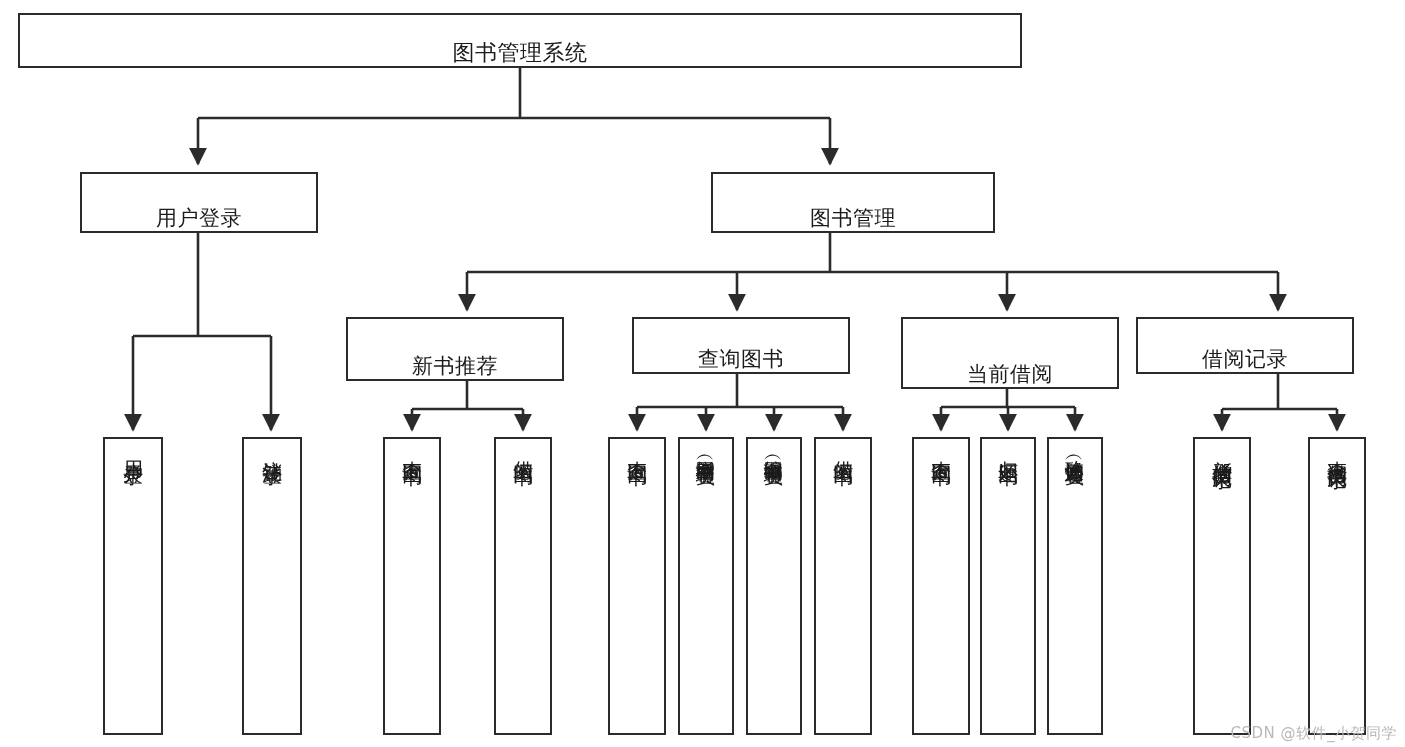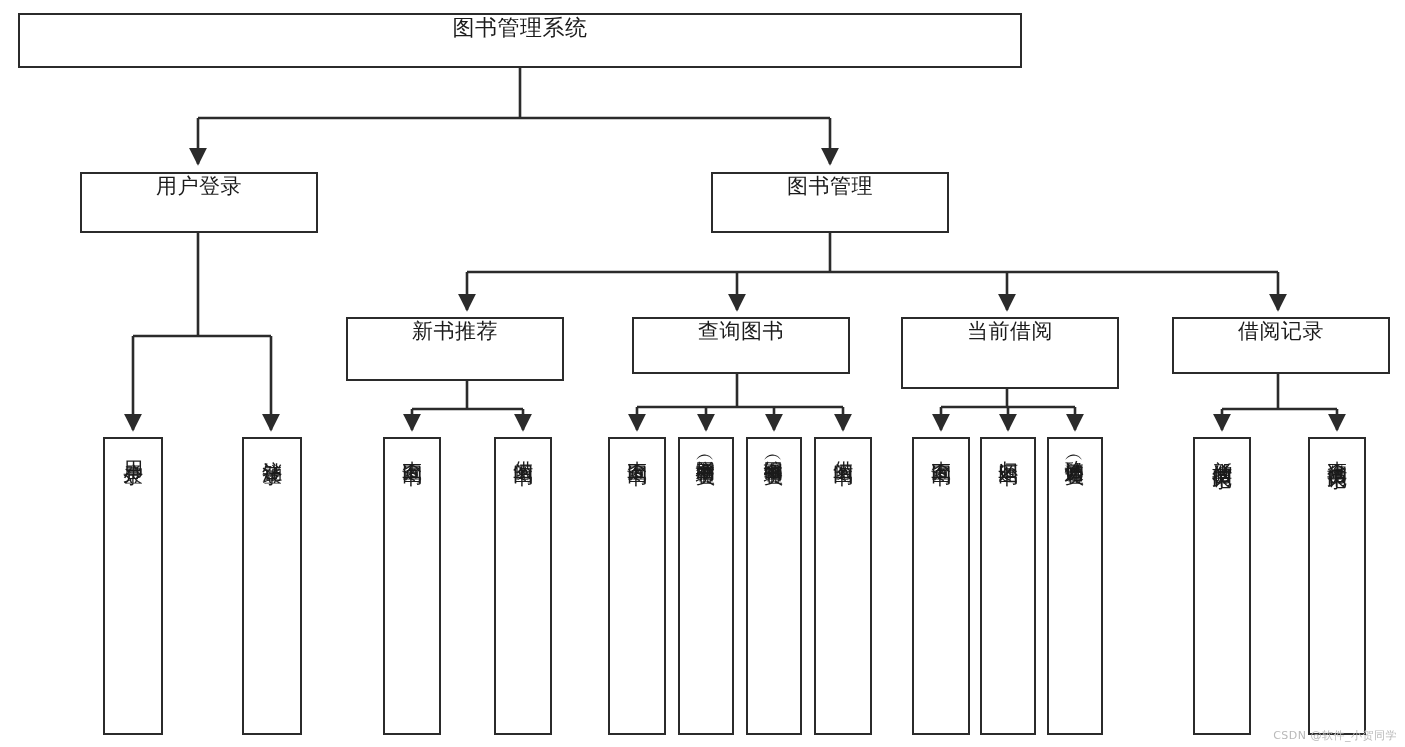--- a/index.html
+++ b/index.html
@@ -25,21 +25,21 @@
     width: 1405px;
     height: 747px;
     pointer-events: none;
   }
   .node {
     position: absolute;
     box-sizing: border-box;
     border: 2px solid #2b2b2b;
     background: #ffffff;
     display: flex;
-    align-items: flex-start;
+    align-items: flex-end;
     justify-content: center;
     color: #1b1b1b;
   }
   .node.horiz {
     font-size: 21px;
     letter-spacing: 0.5px;
     line-height: 1.2;
   }
   .node.root {
     font-size: 22px;
@@ -59,21 +59,21 @@
     color: #1b1b1b;
   }
   .vtext.tall {
     font-size: 19px;
     letter-spacing: 1px;
   }
   .watermark {
     position: absolute;
     right: 8px;
     bottom: 4px;
-    font-size: 11px;
+    font-size: 15px;
     color: #b9b9b9;
     letter-spacing: 0.5px;
     white-space: nowrap;
   }
 </style>
 </head>
 <body>
 
 <div id="canvas">
 
@@ -127,34 +127,34 @@
     </g>
   </svg>
 
   <div class="node horiz root" style="left:18px; top:13px; width:1004px; height:55px;">
     <span>图书管理系统</span>
   </div>
 
   <div class="node horiz" style="left:80px; top:172px; width:238px; height:61px;">
     <span>用户登录</span>
   </div>
-  <div class="node horiz" style="left:711px; top:172px; width:238px; height:61px;">
+  <div class="node horiz" style="left:711px; top:172px; width:284px; height:61px;">
     <span>图书管理</span>
   </div>
 
   <div class="node horiz" style="left:346px; top:317px; width:218px; height:64px;">
     <span>新书推荐</span>
   </div>
   <div class="node horiz" style="left:632px; top:317px; width:218px; height:57px;">
     <span>查询图书</span>
   </div>
   <div class="node horiz" style="left:901px; top:317px; width:218px; height:72px;">
     <span>当前借阅</span>
   </div>
-  <div class="node horiz" style="left:1172px; top:317px; width:218px; height:57px;">
+  <div class="node horiz" style="left:1136px; top:317px; width:218px; height:57px;">
     <span>借阅记录</span>
   </div>
 
   <div class="node leaf" style="left:103px; top:437px; width:60px; height:298px;">
     <span class="vtext">用户登录</span>
   </div>
   <div class="node leaf" style="left:242px; top:437px; width:60px; height:298px;">
     <span class="vtext">注销登录</span>
   </div>
 

